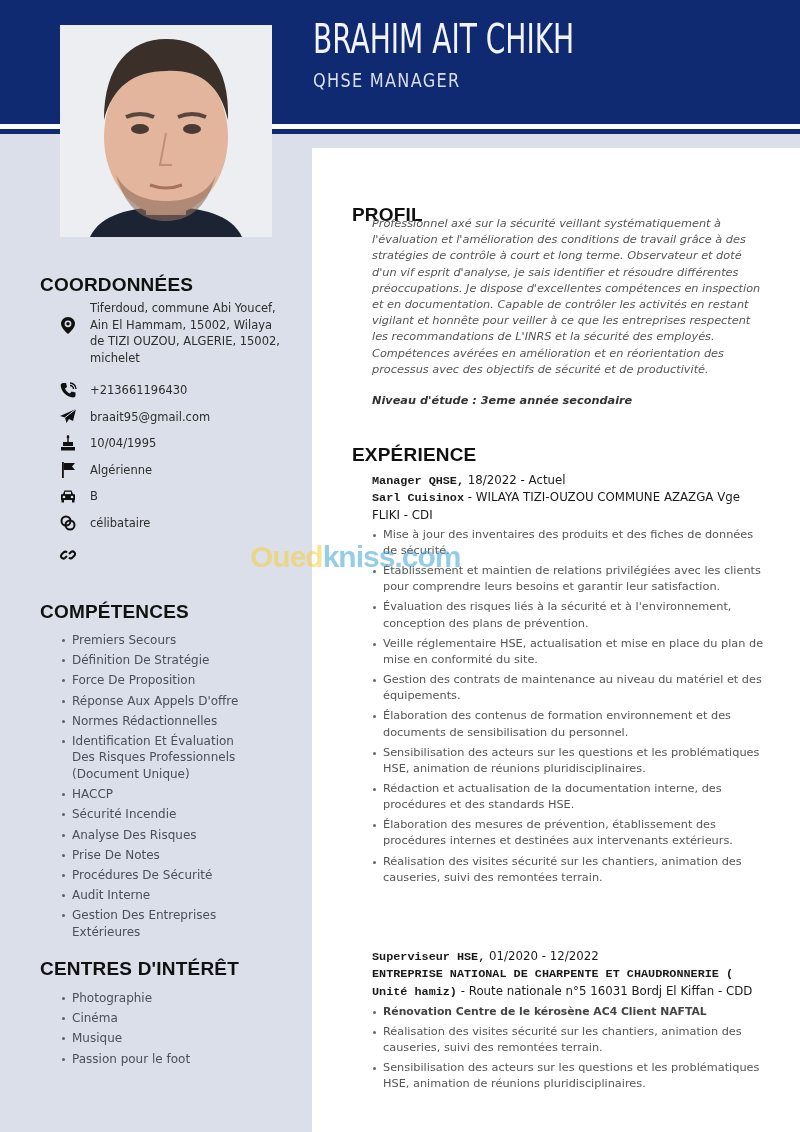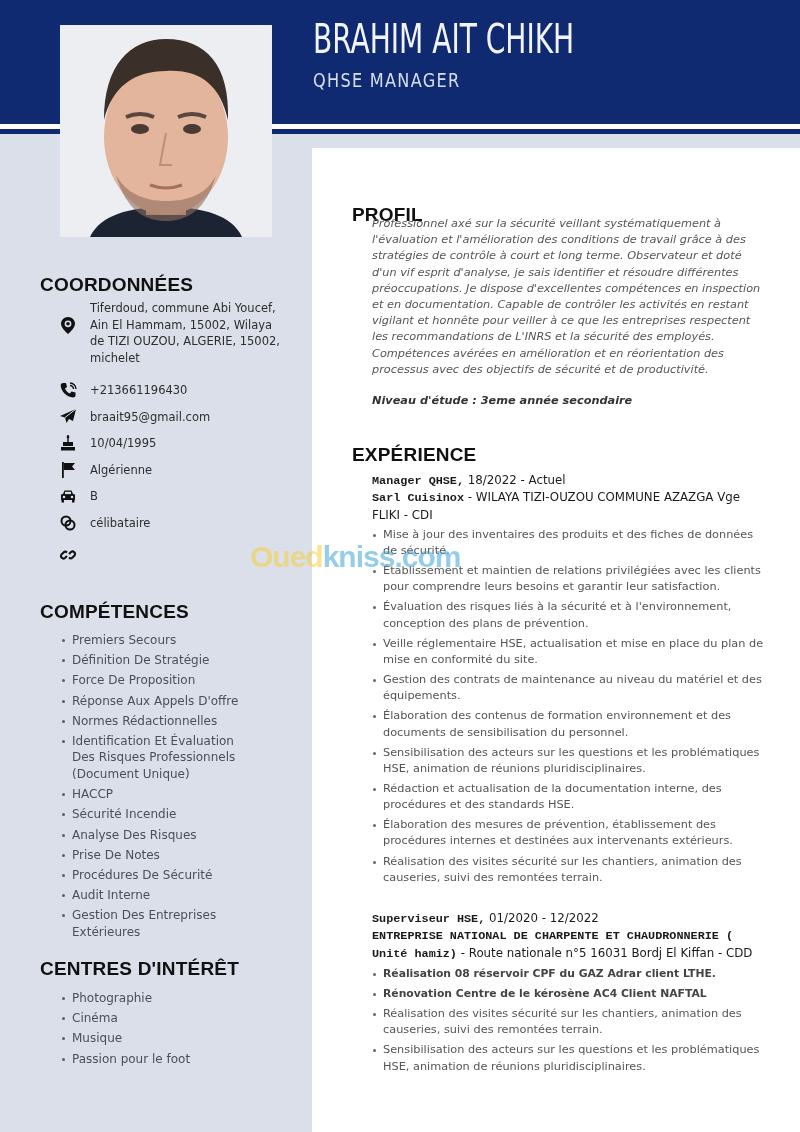--- a/index.html
+++ b/index.html
@@ -269,28 +269,27 @@
     <li>Veille réglementaire HSE, actualisation et mise en place du plan de mise en conformité du site.</li>
     <li>Gestion des contrats de maintenance au niveau du matériel et des équipements.</li>
     <li>Élaboration des contenus de formation environnement et des documents de sensibilisation du personnel.</li>
     <li>Sensibilisation des acteurs sur les questions et les problématiques HSE, animation de réunions pluridisciplinaires.</li>
     <li>Rédaction et actualisation de la documentation interne, des procédures et des standards HSE.</li>
     <li>Élaboration des mesures de prévention, établissement des procédures internes et destinées aux intervenants extérieurs.</li>
     <li>Réalisation des visites sécurité sur les chantiers, animation des causeries, suivi des remontées terrain.</li>
   </ul>
 </div>
 
-<div class="r-body" style="top:910px; width:396px;">
+<div class="r-body" style="top:948px; width:396px;">
   <div class="job-head">
     <b>Superviseur HSE,</b><span> 01/2020 - 12/2022</span>
   </div>
   <div class="job-head">
     <b>ENTREPRISE NATIONAL DE CHARPENTE ET CHAUDRONNERIE ( Unité hamiz)</b><span> - Route nationale n°5 16031 Bordj El Kiffan - CDD</span>
   </div>
   <ul class="exp-list">
-    <li class="strong">Réalisation 08 réservoir CPF du GAZ Adrar client LTHE.</li>
     <li class="strong">Rénovation Centre de le kérosène AC4 Client NAFTAL</li>
     <li>Réalisation des visites sécurité sur les chantiers, animation des causeries, suivi des remontées terrain.</li>
     <li>Sensibilisation des acteurs sur les questions et les problématiques HSE, animation de réunions pluridisciplinaires.</li>
   </ul>
 </div>
 
 <div class="watermark"><span class="wm-a">Oued</span><span class="wm-b">kniss.com</span></div>
 
 </body></html>

